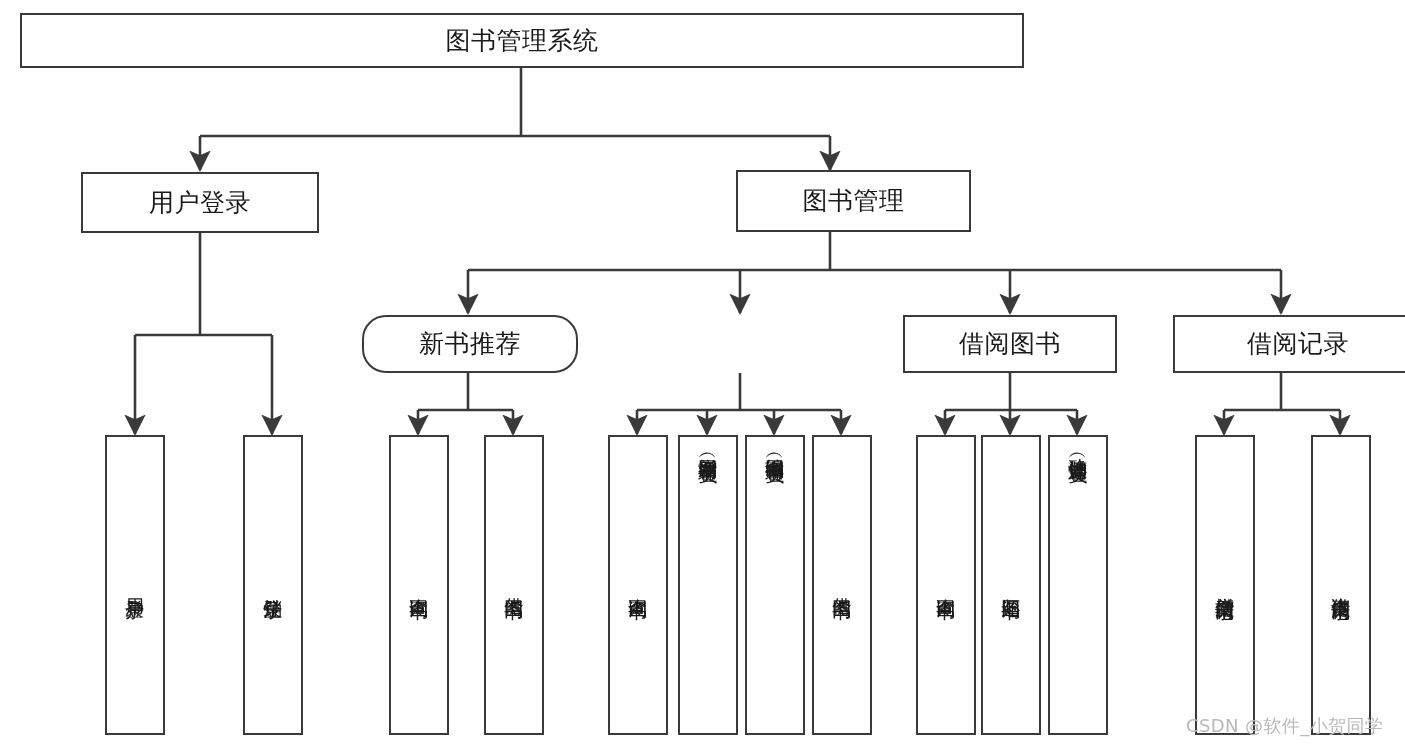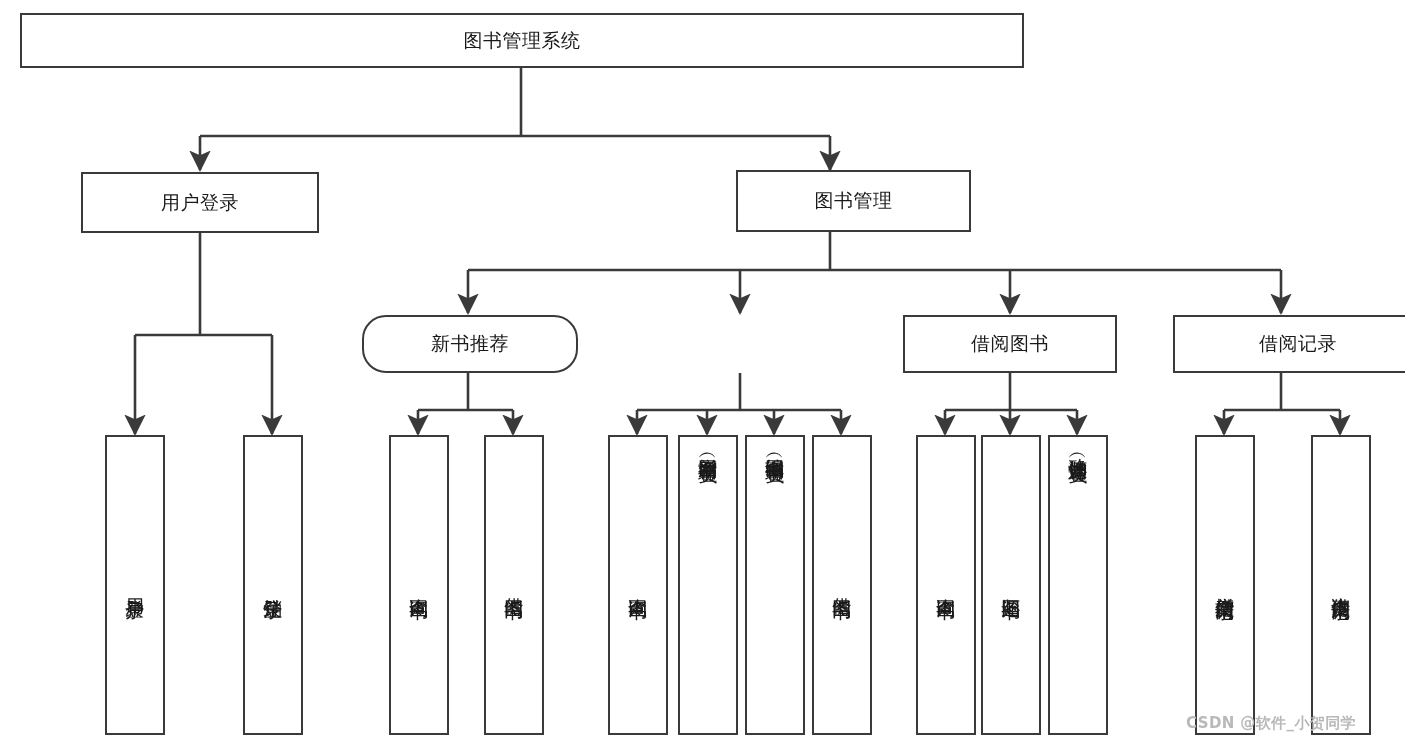--- a/index.html
+++ b/index.html
@@ -27,21 +27,21 @@
     position: absolute;
     box-sizing: border-box;
     border: 2px solid #3a3a3a;
     background: #ffffff;
     display: flex;
     align-items: center;
     justify-content: center;
     color: #1a1a1a;
   }
   .node .label {
-    font-size: 19px;
+    font-size: 25px;
     line-height: 1.25;
     letter-spacing: 0.5px;
     white-space: nowrap;
   }
   .node.vertical {
     align-items: flex-start;
     justify-content: center;
     padding-top: 6px;
   }
   .node.vertical .label {
@@ -53,25 +53,24 @@
     white-space: nowrap;
   }
   .node.vcenter {
     align-items: center;
   }
   .node.vcenter { padding-top: 0; }
   .watermark {
     position: absolute;
     left: 1186px;
     top: 714px;
-    font-size: 15px;
+    font-size: 18px;
     color: #b9b9b9;
     white-space: nowrap;
     letter-spacing: 0.4px;
-    font-weight: bold;
   }
 </style>
 </head>
 <body>
 
 <div id="canvas">
 
   <svg class="edges" viewBox="0 0 1405 747">
     <defs>
       <marker id="arrow" viewBox="0 0 12 12" refX="10" refY="6" markerWidth="9" markerHeight="9" orient="auto-start-reverse">

